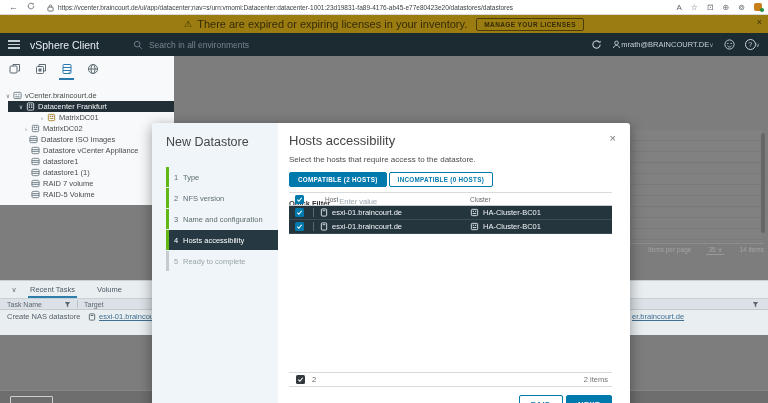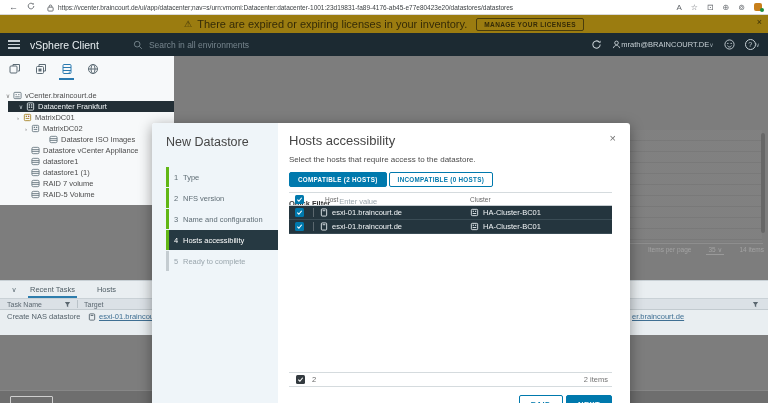--- a/index.html
+++ b/index.html
@@ -267,21 +267,21 @@
             <svg width="9" height="9" viewBox="0 0 10 10">
               <rect x="1.5" y="1" width="7" height="8" rx="1" fill="none" stroke="#dce4e8"></rect>
               <rect x="3" y="2.5" width="1.5" height="1.5" fill="#dce4e8"></rect>
               <rect x="5.5" y="2.5" width="1.5" height="1.5" fill="#dce4e8"></rect>
               <rect x="3" y="5" width="1.5" height="1.5" fill="#dce4e8"></rect>
               <rect x="5.5" y="5" width="1.5" height="1.5" fill="#dce4e8"></rect>
             </svg>
           </span>
         <span>Datacenter Frankfurt</span>
       </div>
-      <div class="trow" style="padding-left:14px">
+      <div class="trow" style="padding-left:38px">
         <span class="exp">›</span>
         <span class="tico">
             <svg width="9" height="9" viewBox="0 0 10 10">
               <rect x="1.5" y="1.5" width="7" height="7" rx="1" fill="none" stroke="#a8862a"></rect>
               <rect x="3" y="3" width="1.5" height="1.5" fill="#a8862a"></rect>
               <rect x="5.5" y="3" width="1.5" height="1.5" fill="#b05a4a"></rect>
               <rect x="3" y="5.5" width="4" height="1" fill="#a8862a"></rect>
             </svg>
           </span>
         <span>MatrixDC01</span>
@@ -291,21 +291,21 @@
         <span class="tico">
             <svg width="9" height="9" viewBox="0 0 10 10">
               <rect x="1.5" y="1.5" width="7" height="7" rx="1" fill="none" stroke="#6b7a83"></rect>
               <rect x="3" y="3" width="1.5" height="1.5" fill="#6b7a83"></rect>
               <rect x="5.5" y="3" width="1.5" height="1.5" fill="#6b7a83"></rect>
               <rect x="3" y="5.5" width="4" height="1" fill="#6b7a83"></rect>
             </svg>
           </span>
         <span>MatrixDC02</span>
       </div>
-      <div class="trow" style="padding-left:48px">
+      <div class="trow" style="padding-left:28px">
         <span class="tico">
             <svg width="9" height="9" viewBox="0 0 10 10">
               <rect x="1" y="1.5" width="8" height="7" rx="1.5" fill="none" stroke="#6b7a83"></rect>
               <line x1="1" y1="4" x2="9" y2="4" stroke="#6b7a83"></line>
               <line x1="1" y1="6" x2="9" y2="6" stroke="#6b7a83"></line>
             </svg>
           </span>
         <span>Datastore ISO Images</span>
       </div>
       <div class="trow" style="padding-left:30px">
@@ -358,21 +358,21 @@
           </span>
         <span>RAID-5 Volume</span>
       </div>
     </div>
   </div>
 
   <div class="tasks-panel">
     <div class="tasks-tabs">
       <span class="tp-collapse">∨</span>
       <span class="tp-tab active">Recent Tasks</span>
-      <span class="tp-tab">Hosts</span>
+      <span class="tp-tab">Volume</span>
     </div>
     <div class="tasks-header">
       <span class="th-task">Task Name</span>
       <span class="th-funnel">
           <svg width="7" height="7" viewBox="0 0 8 8">
             <path d="M1 1h6L4.8 4.2V7L3.2 6V4.2z" fill="#5b6770"></path>
           </svg>
         </span>
       <span class="th-div"></span>
       <span class="th-target">Target</span>

